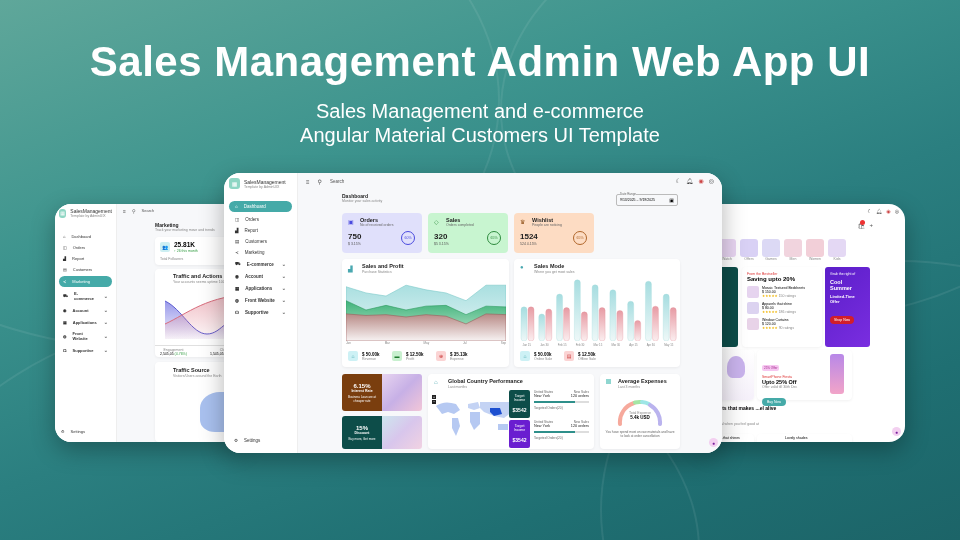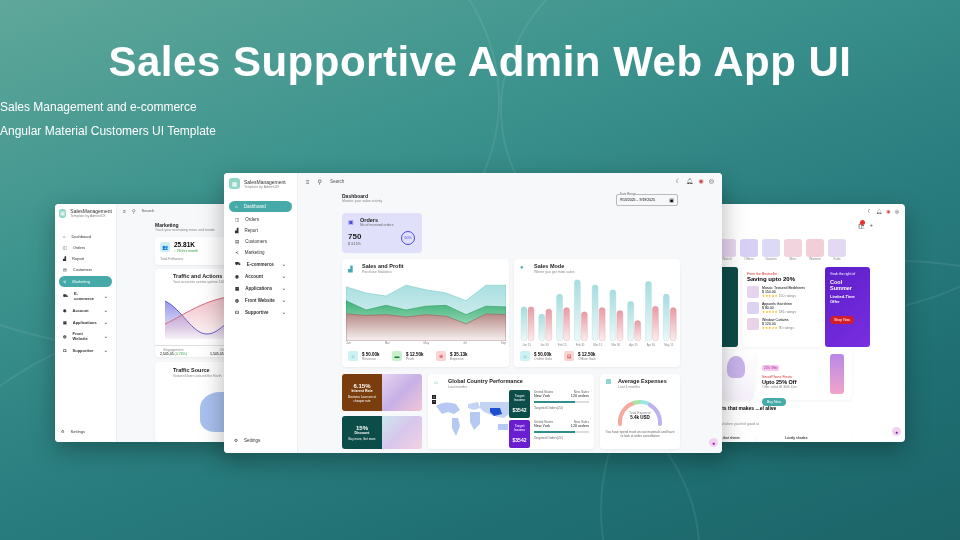--- a/index.html
+++ b/index.html
@@ -1,22 +1,22 @@
 <!DOCTYPE html>
 <html><head>
 <meta charset="utf-8">
 <style>
 *{box-sizing:border-box;margin:0;padding:0}
 body{width:960px;height:540px;overflow:hidden;font-family:"Liberation Sans",sans-serif;position:relative;
 background:linear-gradient(160deg,#5fa79a 0%,#3d948e 30%,#2b7f80 55%,#1f6f72 80%,#1c6468 100%);}
 .bgwave{position:absolute;inset:0;overflow:hidden}
 .bgwave span{position:absolute;border-radius:50%;border:2px solid rgba(255,255,255,.08)}
 .hero-title{position:absolute;left:0;right:0;top:38px;text-align:center;color:#fff;font-weight:bold;font-size:42px;letter-spacing:.5px}
-.hero-sub{position:absolute;left:0;right:0;text-align:left;color:#fff;font-size:12px}
-.win{position:absolute;background:#fff;border-radius:4px;box-shadow:0 8px 24px rgba(0,0,0,.3);overflow:hidden}
+.hero-sub{position:absolute;left:0;right:0;text-align:center;color:#fff;font-size:20px}
+.win{position:absolute;background:#fff;border-radius:16px;box-shadow:0 8px 24px rgba(0,0,0,.3);overflow:hidden}
 .side{position:absolute;left:0;top:0;bottom:0;background:#fff;border-right:1px solid #eee}
 .logo{display:flex;align-items:center;gap:4px}
 .logo .sq{background:#8fd6c4;border-radius:3px;display:flex;align-items:center;justify-content:center;color:#fff}
 .logo .t1{font-size:5px;color:#333}
 .logo .t2{font-size:3.5px;color:#888}
 .nav{display:flex;align-items:center;gap:6px;color:#333;border-radius:10px}
 .nav.active{background:#45aaa8;color:#fff}
 .nav .chev{margin-left:auto;font-size:5px;color:#666}
 .card{position:absolute;background:#fff;border-radius:4px;box-shadow:0 1px 3px rgba(0,0,0,.06)}
 .kpi{position:absolute;border-radius:4px;padding:5px 6px}
@@ -43,21 +43,21 @@
 </head>
 <body>
 
 <div class="bgwave">
   <span style="left:-200px;top:-150px;width:700px;height:500px"></span>
   <span style="left:500px;top:-100px;width:600px;height:420px"></span>
   <span style="left:-100px;top:300px;width:800px;height:500px"></span>
   <span style="left:600px;top:260px;width:600px;height:500px"></span>
 </div>
 
-<div class="hero-title">Sales Supportive Admin Web App UI</div>
+<div class="hero-title">Sales Management Admin Web App UI</div>
 <div class="hero-sub" style="top:100px">Sales Management and e-commerce</div>
 <div class="hero-sub" style="top:124px">Angular Material Customers UI Template</div>
 
 <div class="win" style="left:55px;top:204px;width:190px;height:238px">
   <div class="side" style="width:62px;padding:4px">
     <div class="logo">
       <div class="sq icon" style="width:9px;height:9px;font-size:5px">▦</div>
       <div>
           <div class="t1">SalesManagement</div>
           <div class="t2">Template by AdminUIX</div>
@@ -340,20 +340,40 @@
 
     <div class="kpi" style="left:44px;top:40px;width:80px;height:40px;background:#e0e0fb">
       <span class="ic" style="color:#4a4adf">▣</span>
       <div class="hd">
           <div class="ttl">Orders</div>
           <div class="st">No of received orders</div>
         </div>
       <div class="val">750</div>
       <div class="dl">$ 3.15%</div>
       <div class="ring" style="border-color:#4a4adf;color:#4a4adf">60%</div>
+    </div>
+    <div class="kpi" style="left:130px;top:40px;width:80px;height:40px;background:#c8f5d0">
+      <span class="ic" style="color:#2e8b3e">◇</span>
+      <div class="hd">
+          <div class="ttl">Sales</div>
+          <div class="st">Orders completed</div>
+        </div>
+      <div class="val">320</div>
+      <div class="dl">$5 3.15%</div>
+      <div class="ring" style="border-color:#2e8b3e;color:#2e8b3e">65%</div>
+    </div>
+    <div class="kpi" style="left:216px;top:40px;width:80px;height:40px;background:#fddcc3">
+      <span class="ic" style="color:#8a4a10">♛</span>
+      <div class="hd">
+          <div class="ttl">Wishlist</div>
+          <div class="st">People are noticing</div>
+        </div>
+      <div class="val">1524</div>
+      <div class="dl">524 4.15%</div>
+      <div class="ring" style="border-color:#b0662a;color:#b0662a">65%</div>
     </div>
 
     <div class="card" style="left:44px;top:86px;width:167px;height:108px">
       <span style="position:absolute;left:6px;top:6px;font-size:6px;color:#4aa8b0">▟</span>
       <div style="position:absolute;left:20px;top:4px" class="ch-ttl">Sales and Profit</div>
       <div style="position:absolute;left:20px;top:11px" class="ch-st">Purchase Statistics</div>
       <svg style="position:absolute;left:4px;top:20px" width="160" height="62">
         <defs>
           <linearGradient id="g1" x1="0" y1="0" x2="0" y2="1">
               <stop offset="0" stop-color="#a9dfe0"></stop>

